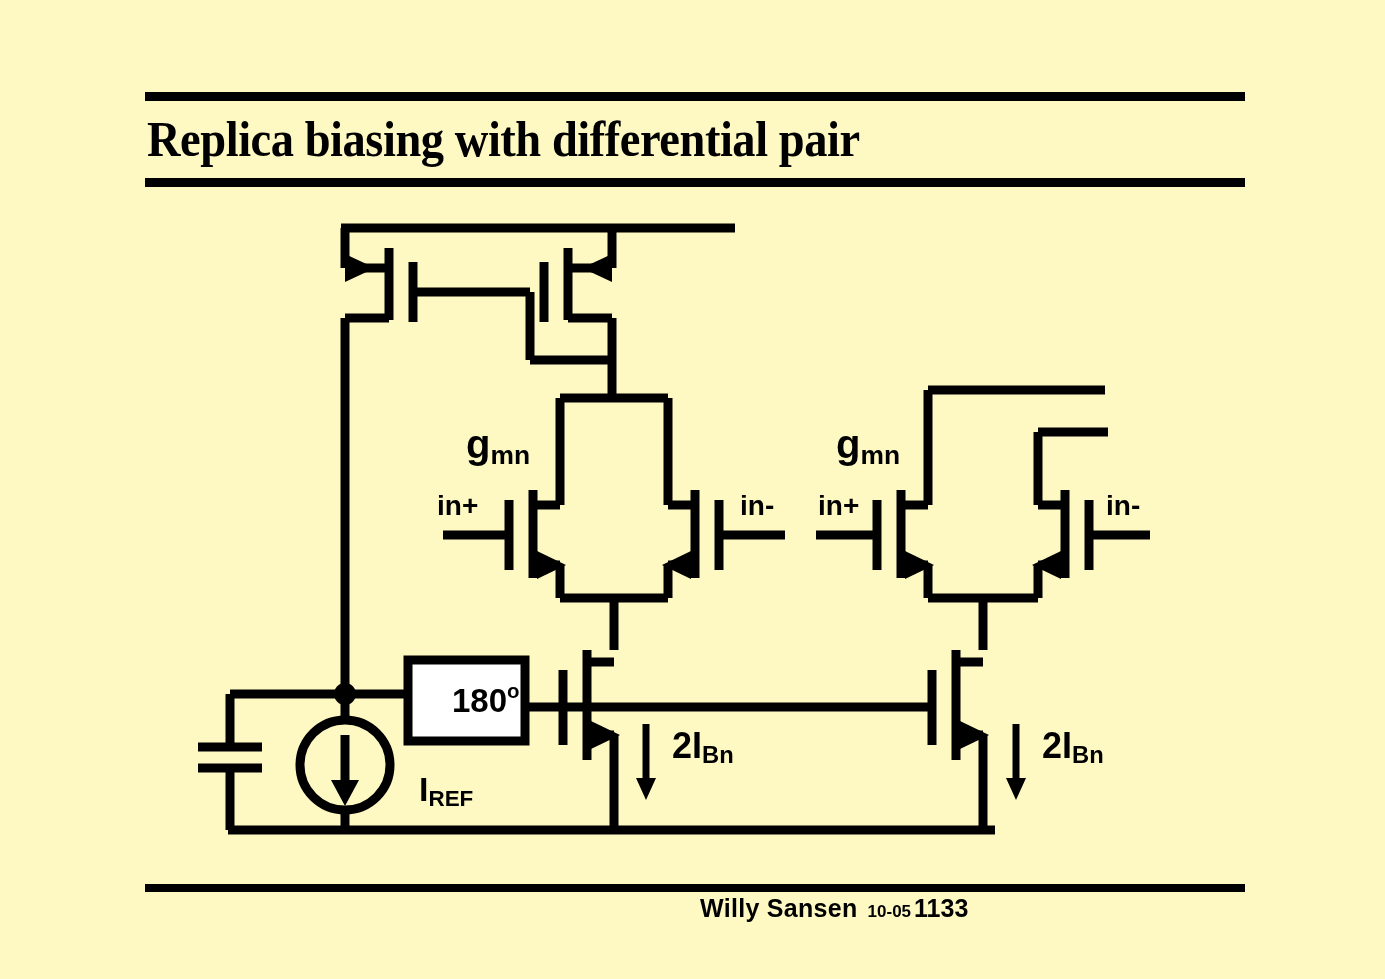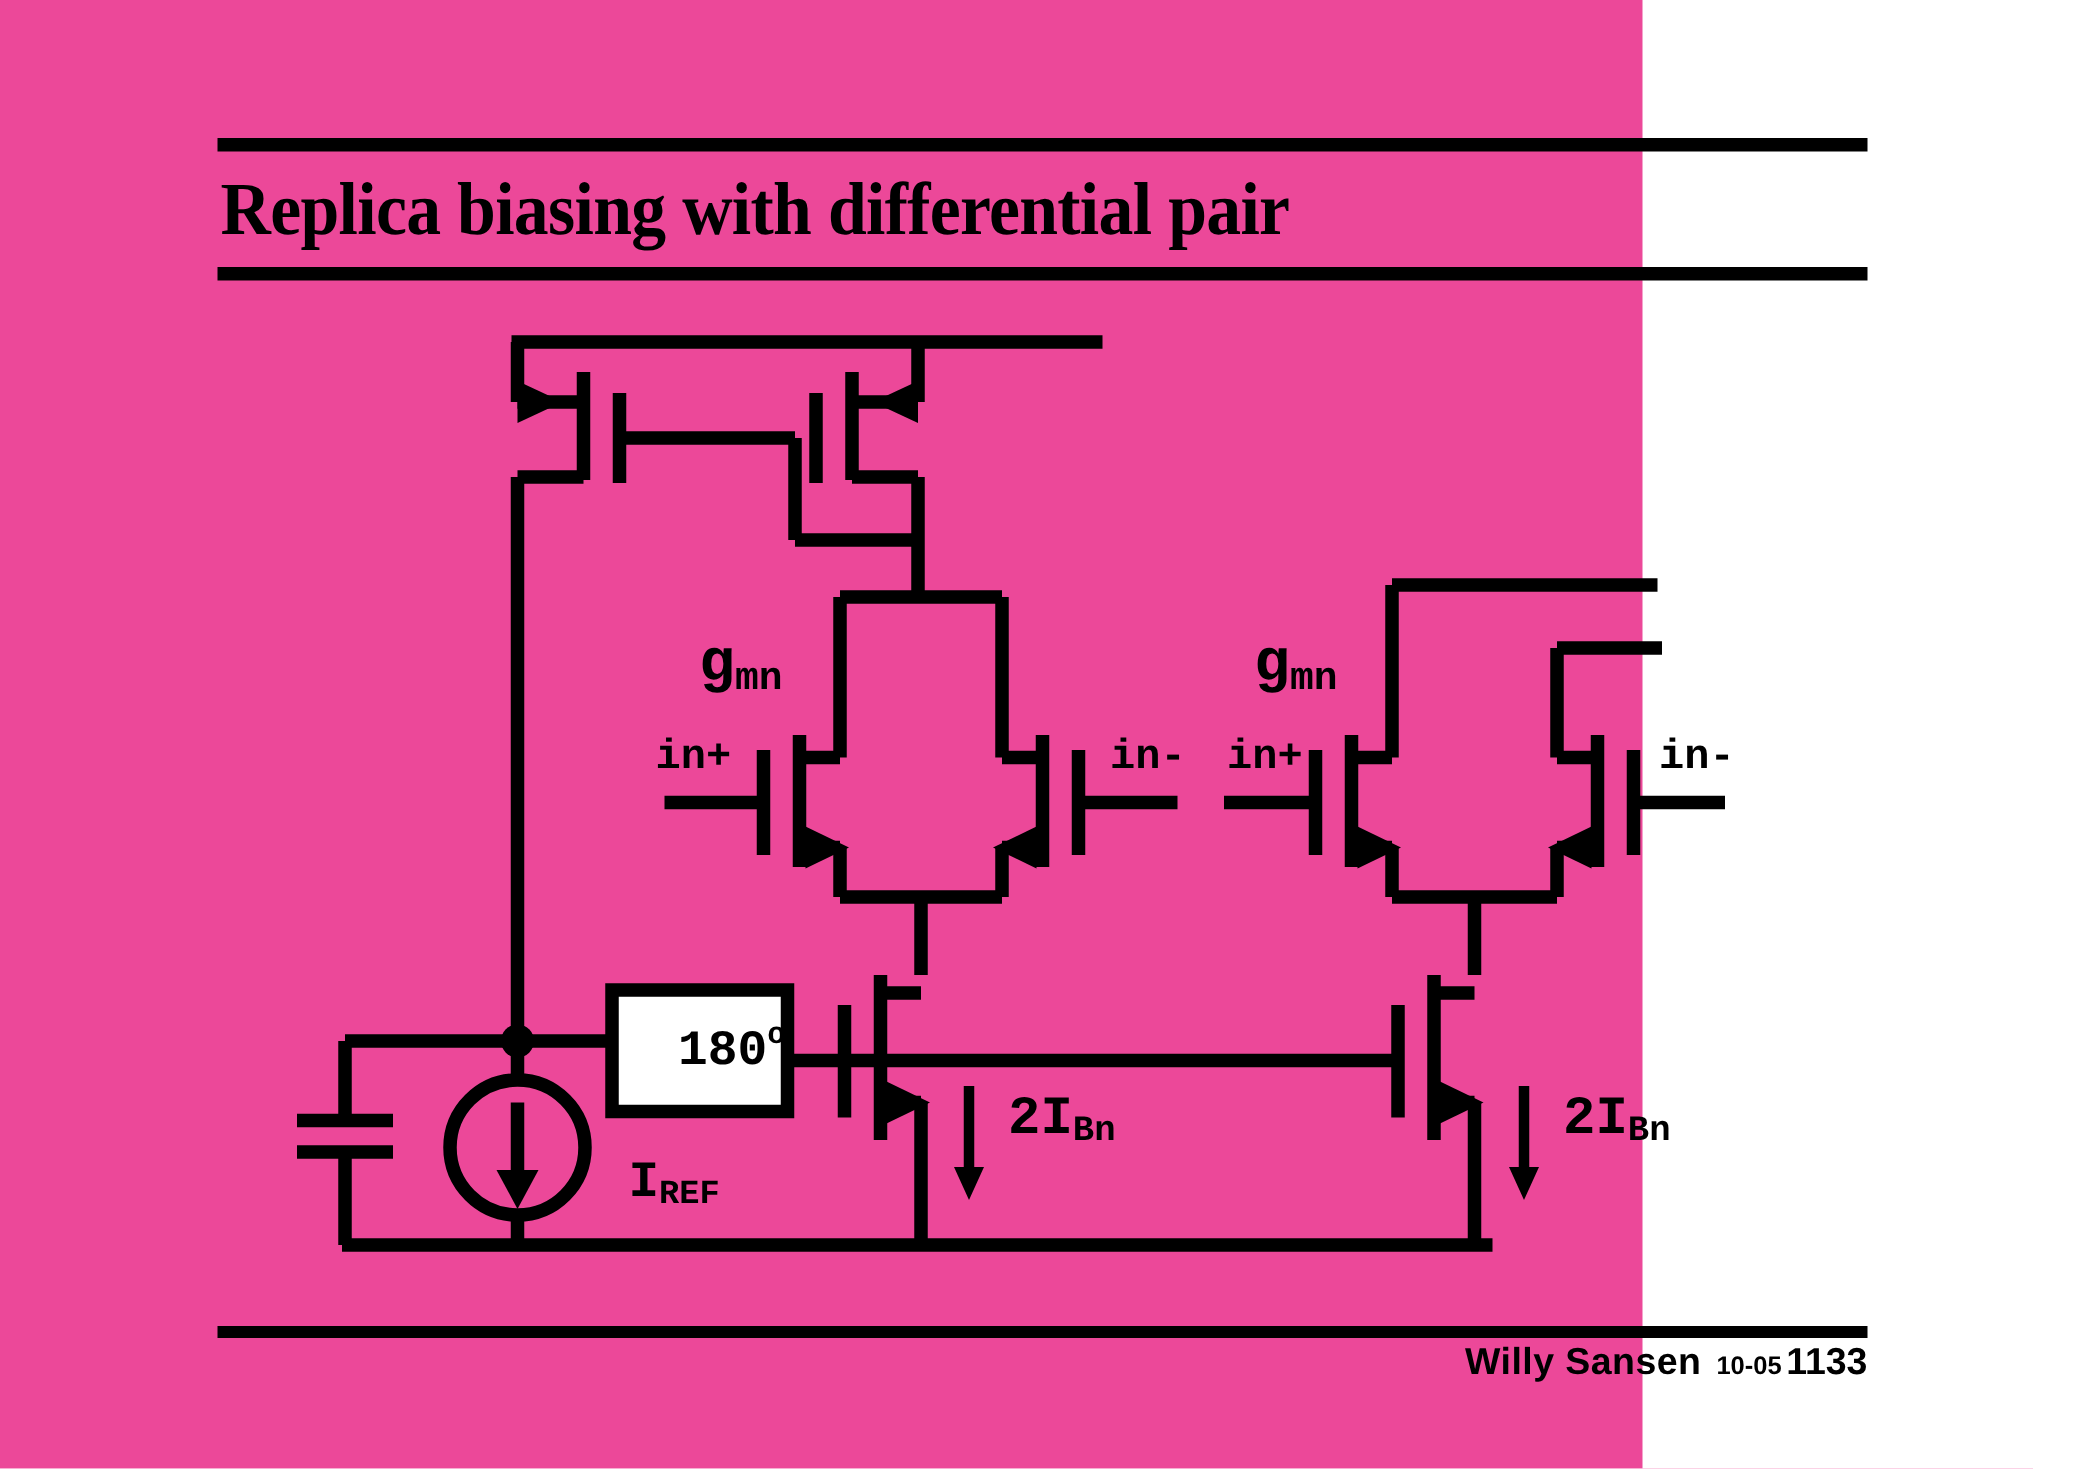--- a/index.html
+++ b/index.html
@@ -8,23 +8,23 @@
     background: #ffffff;
   }
   body {
     width: 1385px;
     height: 979px;
     font-family: "Liberation Sans", sans-serif;
     overflow: hidden;
   }
   #slide {
     position: relative;
-    width: 1095px;
+    width: 1385px;
     height: 979px;
-    background: #ec4899;
+    background: #fef9c3;
   }
   
   .rule {
     position: absolute;
     background: #000000;
   }
   #rule-top    { left: 145px; top: 92px;  width: 1100px; height: 9px; }
   #rule-mid    { left: 145px; top: 178px; width: 1100px; height: 9px; }
   #rule-bottom { left: 145px; top: 884px; width: 1100px; height: 8px; }
 
@@ -44,21 +44,20 @@
     transform-origin: left center;
     white-space: nowrap;
   }
 
   
   #footer {
     position: absolute;
     left: 700px;
     top: 894px;
     width: 545px;
-    text-align: right;
     color: #000000;
     white-space: nowrap;
   }
   #footer .author {
     font-size: 25px;
     font-weight: bold;
     letter-spacing: 0.3px;
   }
   #footer .date {
     font-size: 17px;
@@ -76,21 +75,21 @@
     position: absolute;
     left: 0;
     top: 0;
     width: 1385px;
     height: 979px;
   }
   
   .clabel {
     position: absolute;
     color: #000000;
-    font-family: Liberation Mono, monospace;
+    font-family: Liberation Sans, sans-serif;
     font-weight: bold;
     white-space: nowrap;
     line-height: 1;
   }
   .clabel .sub {
     font-size: 0.66em;
     vertical-align: baseline;
     position: relative;
     top: 0.22em;
   }

